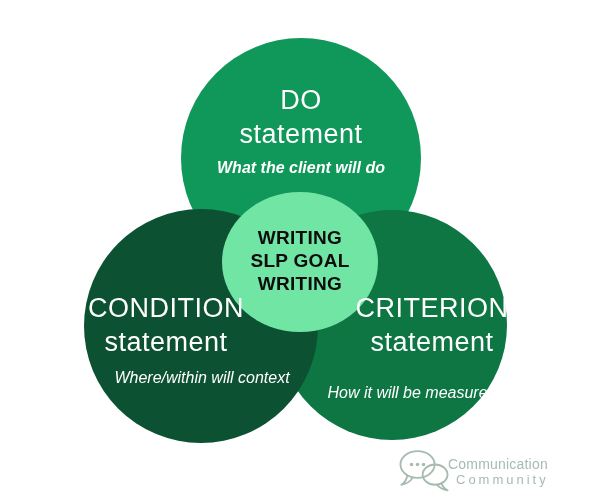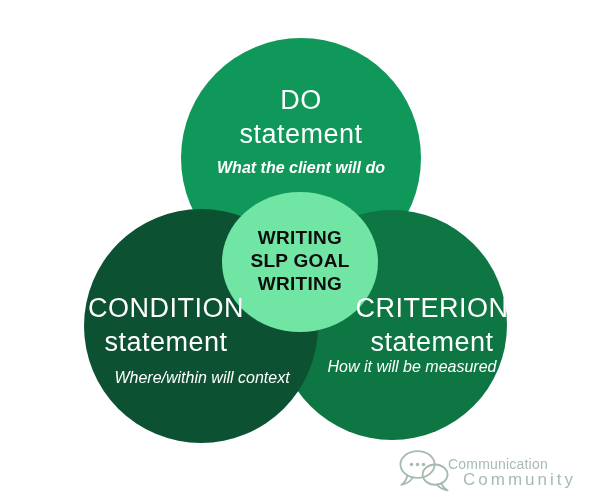--- a/index.html
+++ b/index.html
@@ -60,21 +60,21 @@
     font-size: 16px;
     font-style: italic;
     font-weight: 500;
     line-height: 18px;
   }
   .do-title      { left: 191px; top: 83px;  width: 220px; }
   .do-subtitle   { left: 201px; top: 159px; width: 200px; font-weight: bold; }
   .condition-title    { left: 56px;  top: 291px; width: 220px; }
   .condition-subtitle { left: 72px;  top: 369px; width: 260px; }
   .criterion-title    { left: 322px; top: 291px; width: 220px; }
-  .criterion-subtitle { left: 282px; top: 358px; width: 260px; }
+  .criterion-subtitle { left: 282px; top: 384px; width: 260px; }
   .center-text {
     left: 220px; top: 226px; width: 160px;
     color: #0d0d0d;
     font-size: 19px;
     font-weight: 700;
     line-height: 23px;
     letter-spacing: 0.3px;
   }
   .logo {
     position: absolute;
@@ -85,24 +85,24 @@
     color: #a7bbb0;
   }
   .logo-icon { width: 56px; height: 48px; }
   .logo-text { margin-left: -4px; }
   .logo-name {
     font-size: 14px;
     line-height: 18px;
     letter-spacing: 0.2px;
   }
   .logo-subname {
-    font-size: 17px;
+    font-size: 13px;
     line-height: 13px;
     letter-spacing: 3px;
-    margin-left: 15px;
+    margin-left: 8px;
   }
 </style>
 </head>
 <body>
 
 <div class="canvas">
 
   <div class="circle circle-do"></div>
   <div class="circle circle-criterion"></div>
   <div class="circle circle-condition"></div>

